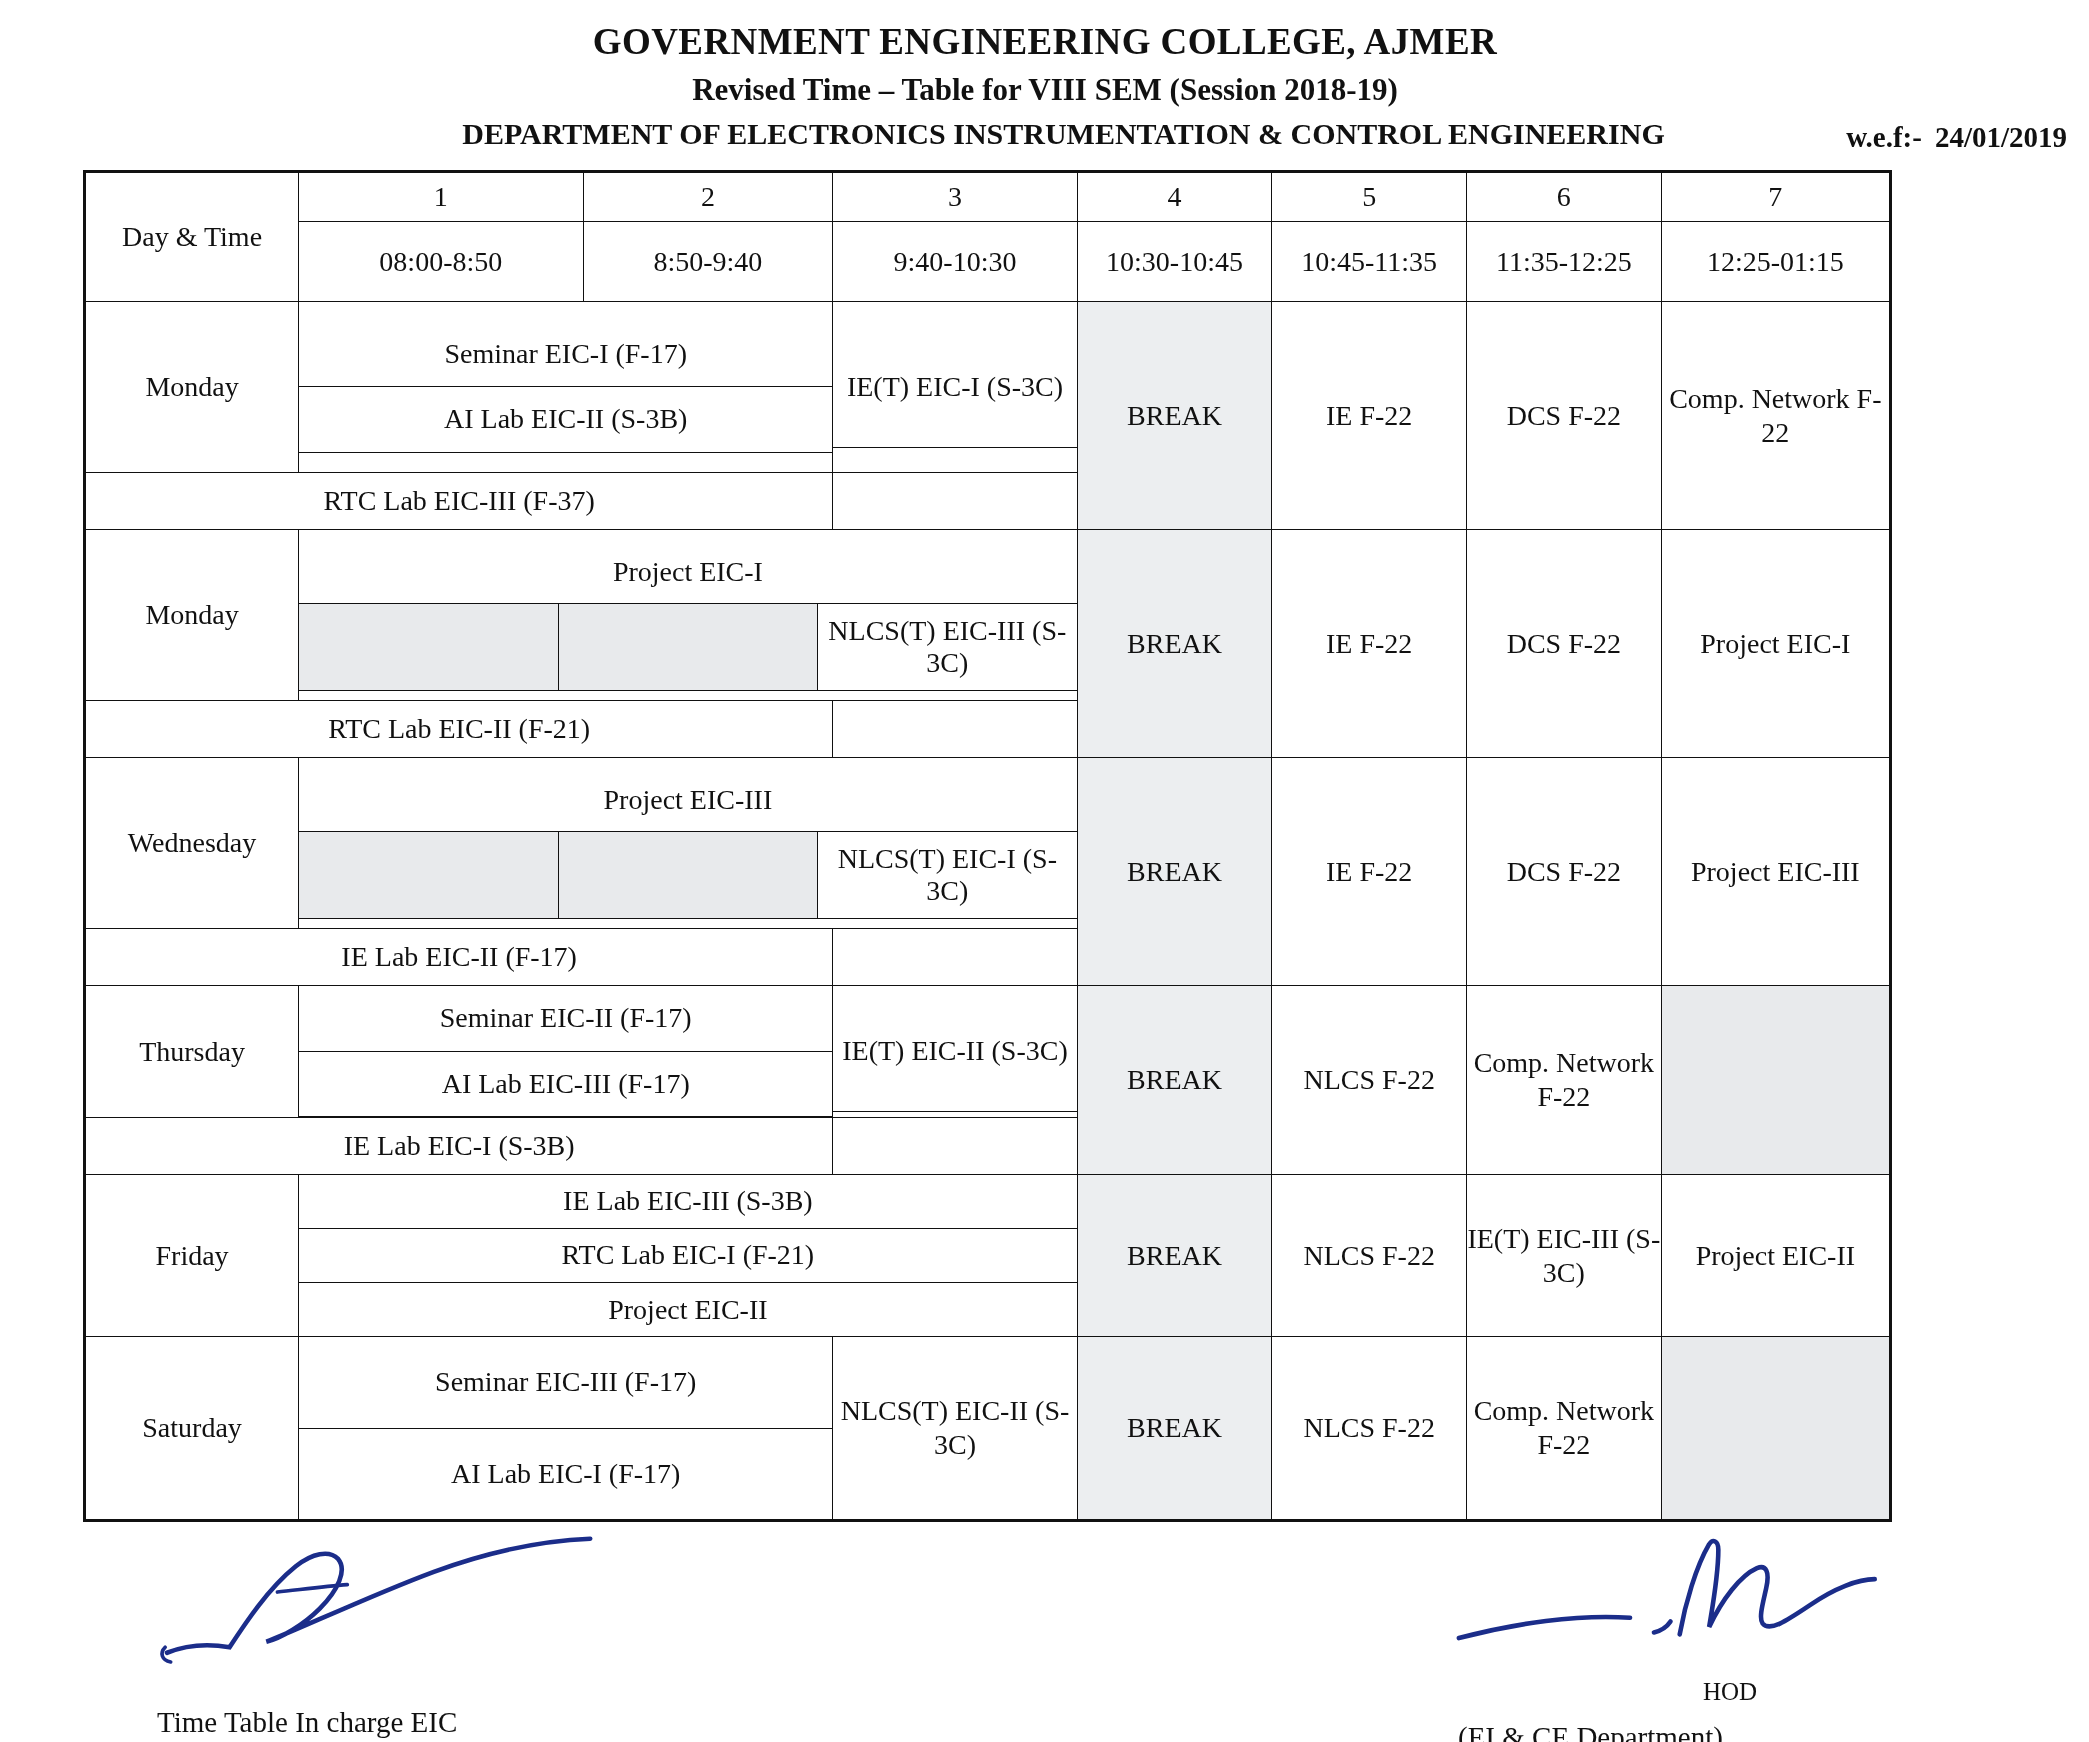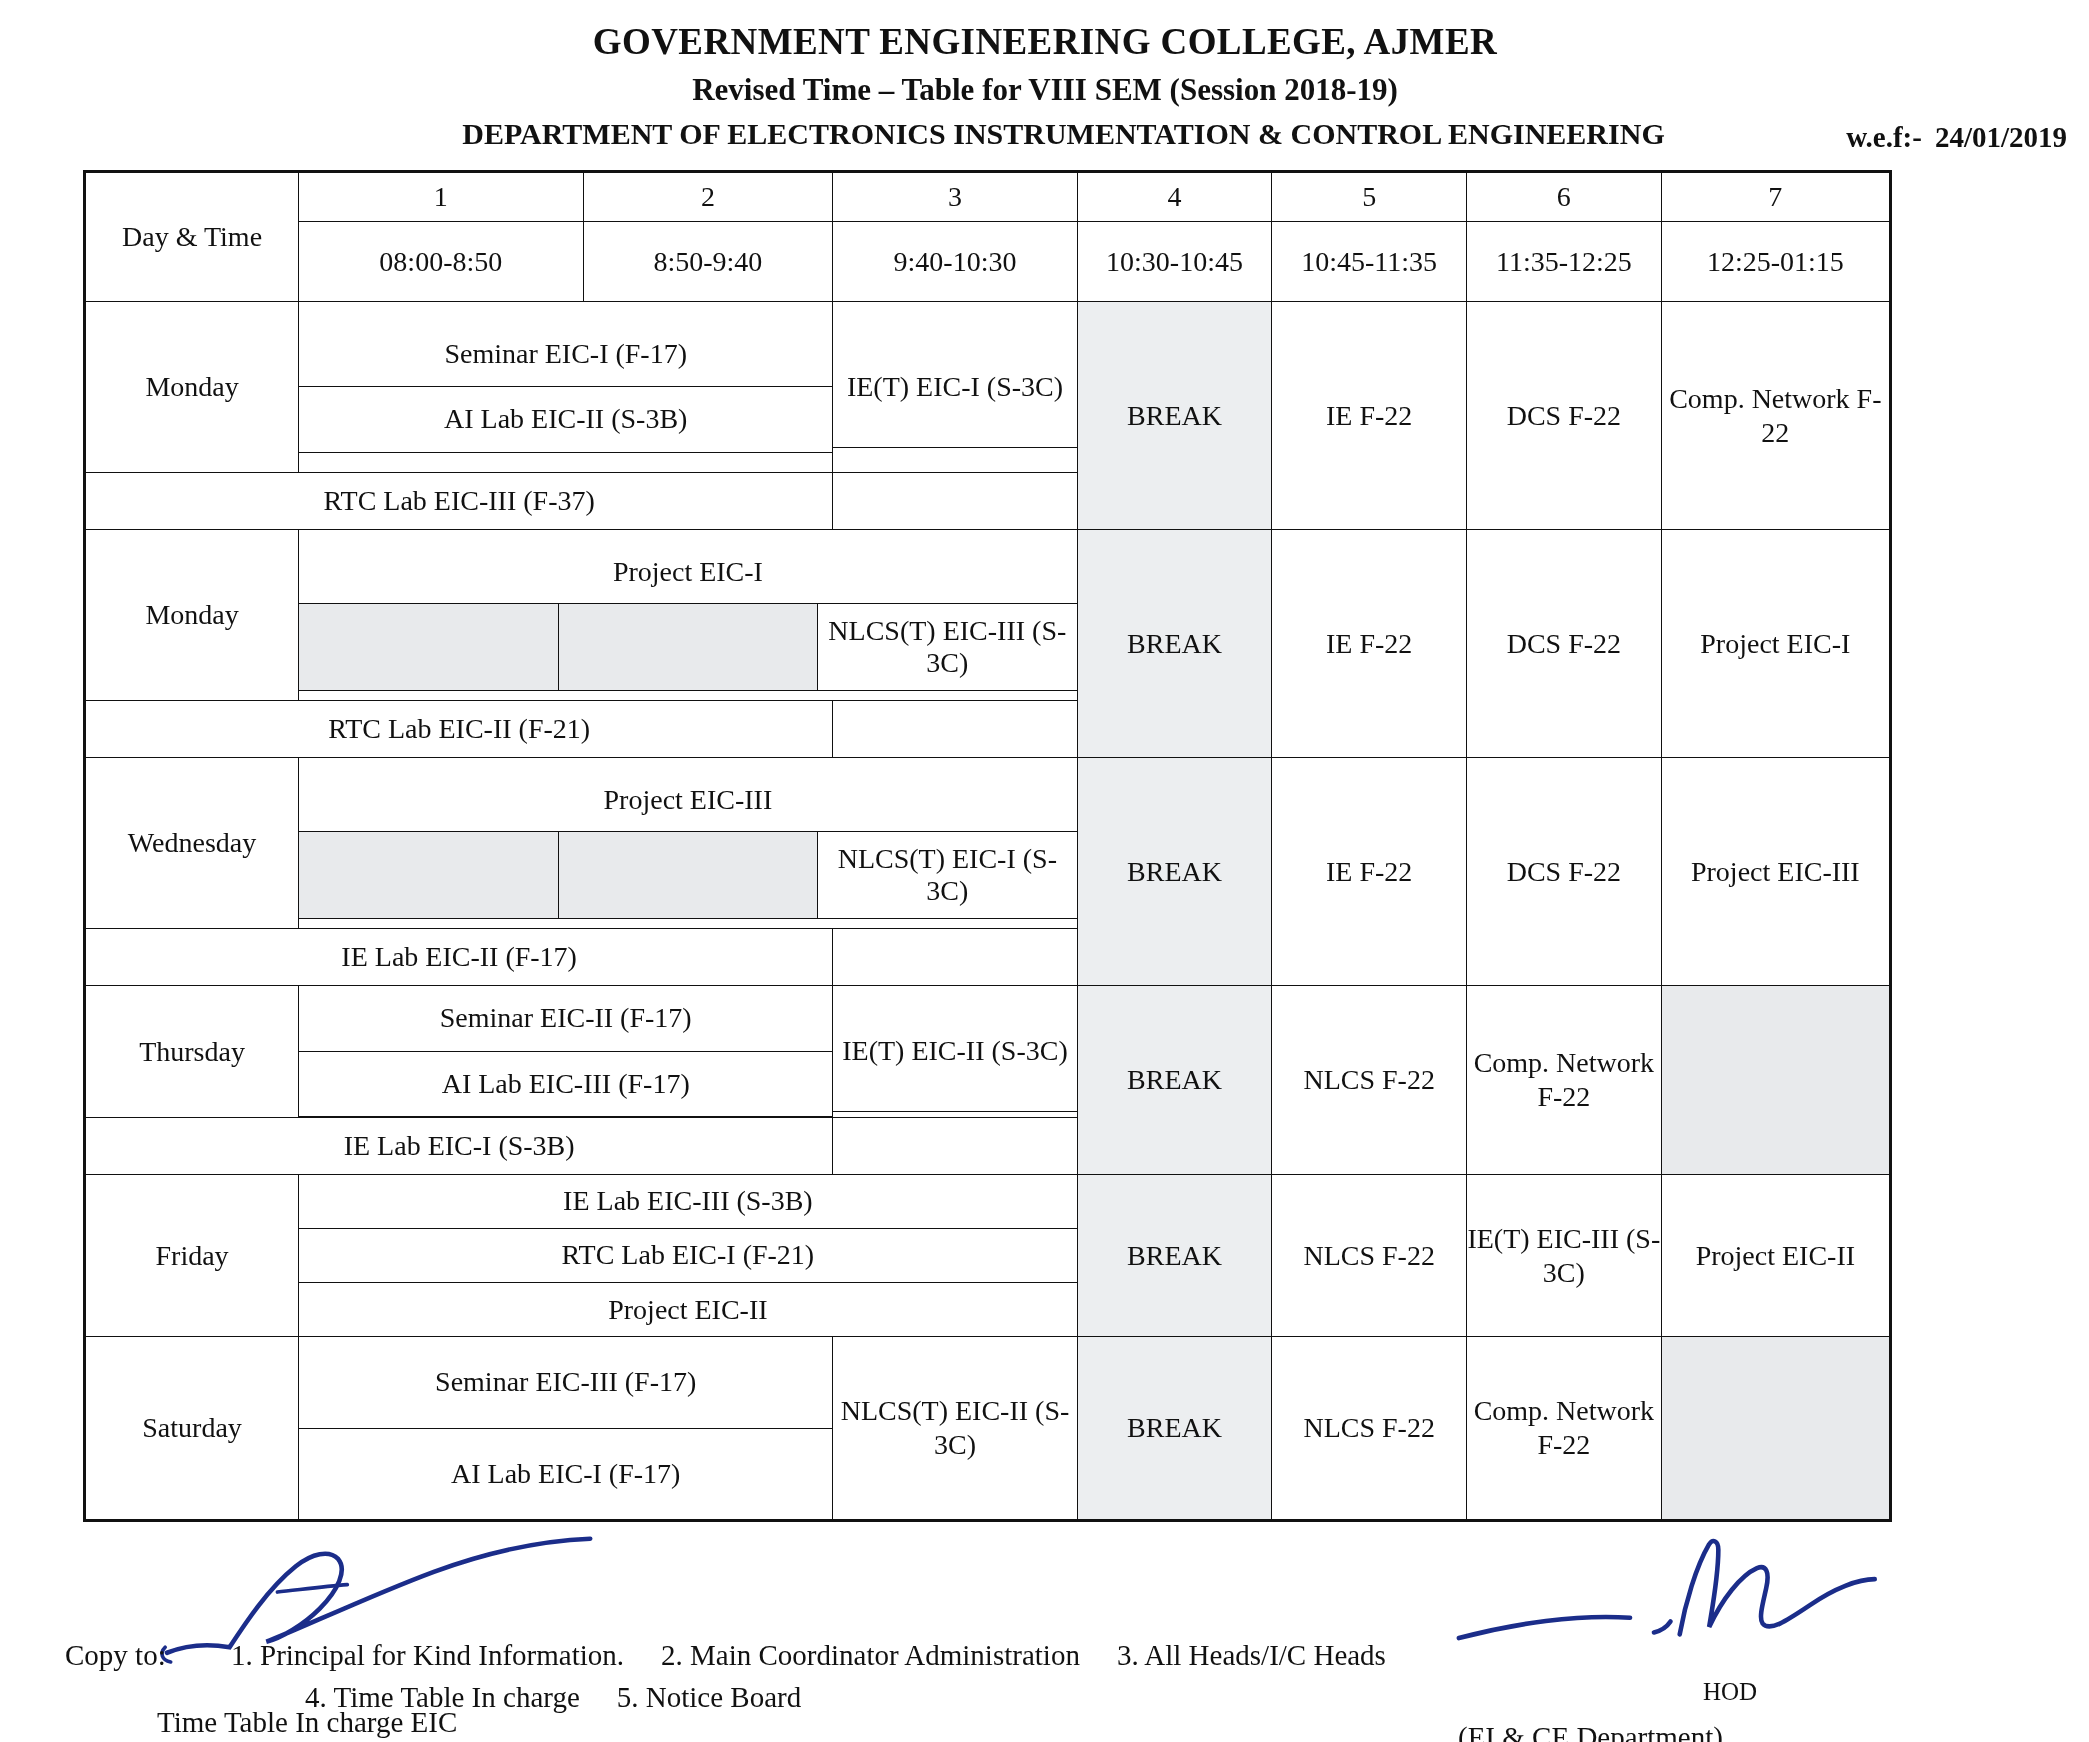--- a/index.html
+++ b/index.html
@@ -406,23 +406,15 @@
       <path d="M10 112 C 70 96, 140 86, 196 90" fill="none" stroke="#1b2d8a" stroke-width="5" stroke-linecap="round"></path>
       <path d="M222 106 C 230 104, 236 100, 240 94" fill="none" stroke="#1b2d8a" stroke-width="5" stroke-linecap="round"></path>
       <path d="M250 108 C 256 74, 268 34, 282 10 C 286 4, 292 6, 292 16 C 292 44, 286 76, 282 100 C 296 70, 316 44, 334 36 C 344 32, 348 40, 344 58 C 340 76, 336 90, 340 96 C 348 106, 368 92, 392 76 C 418 58, 444 48, 462 48" fill="none" stroke="#1b2d8a" stroke-width="5" stroke-linecap="round"></path>
     </svg>
 
     <div class="lbl-tt-incharge">Time Table In charge EIC</div>
     <div class="lbl-hod">HOD</div>
     <div class="lbl-hod-dept">(EI &amp; CE Department)</div>
   </div>
 
-  <div class="copy-block">
-    <div class="copy-line1">
-      <span class="copy-to-label">Copy to:</span><span class="ci-1">1.  Principal for Kind Information.</span><span class="ci-2">2.  Main Coordinator Administration</span><span class="ci-3">3.  All Heads/I/C Heads</span>
-    </div>
-    <div class="copy-line2">
-      <span>4.  Time Table In charge</span><span class="ci-5">5.  Notice Board</span>
-    </div>
-  </div>
 
 </div>
 
 
 </body></html>

